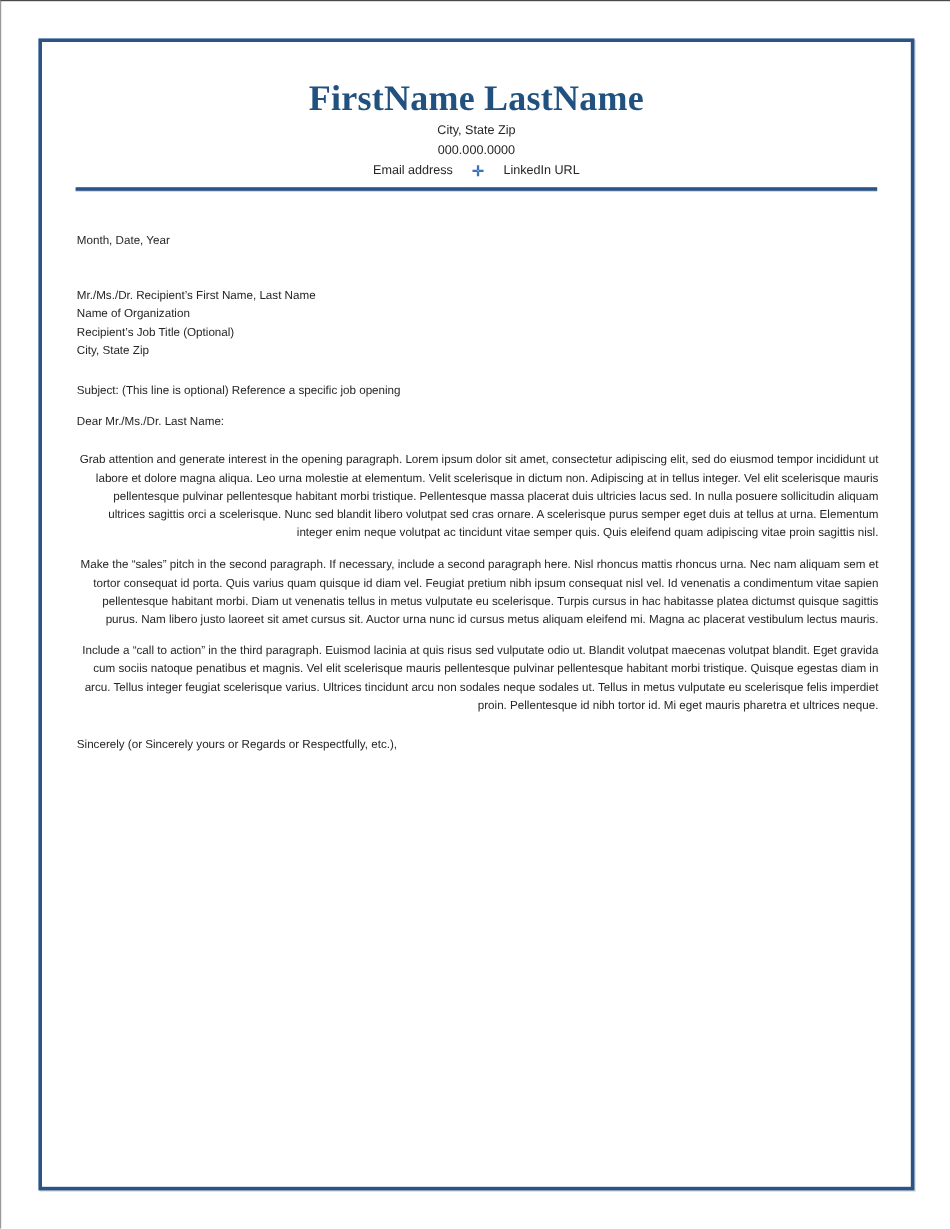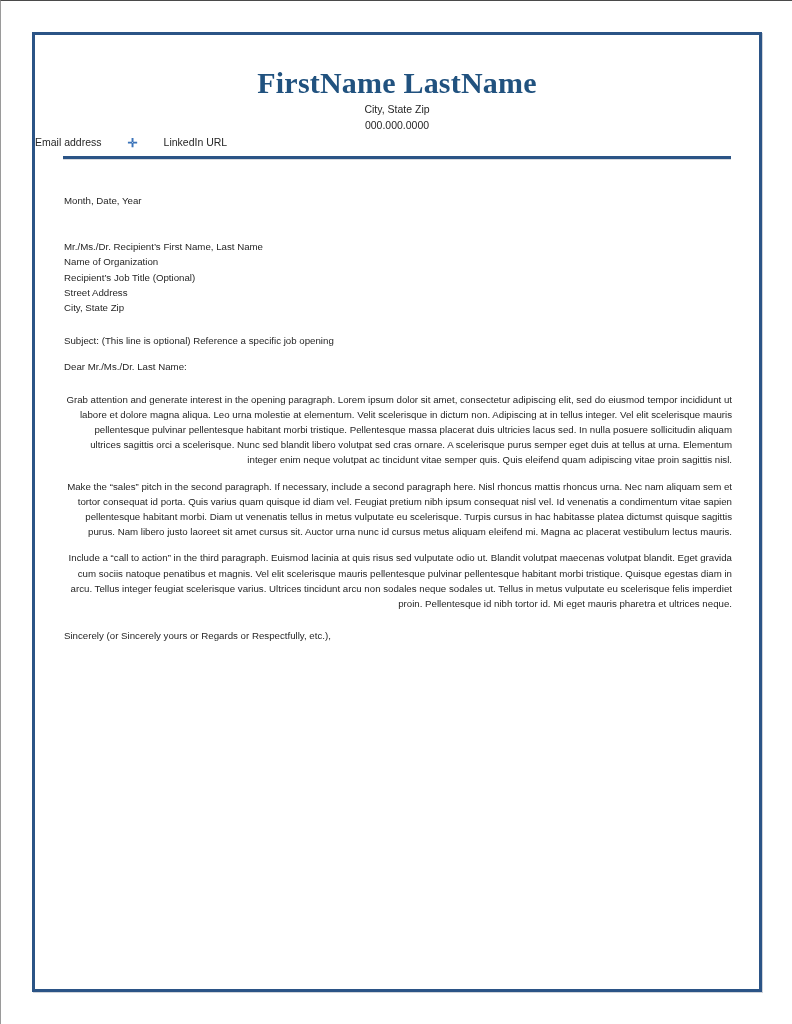--- a/index.html
+++ b/index.html
@@ -56,22 +56,23 @@
     font-size:10.5px;
     line-height:16px;
     color:#262626;
   }
 
   #contact-links {
     font-size:10.5px;
     line-height:16px;
     color:#262626;
     display:flex;
+    justify-content:center;
     align-items:center;
-    gap:26px;
+    gap:16px;
     margin-top:1px;
   }
 
   #link-separator-icon {
     color:#3B73B9;
     font-size:12px;
     font-weight:bold;
     line-height:12px;
     position:relative;
     top:0.5px;
@@ -143,21 +144,20 @@
 
   <div id="body">
 
     <div class="blk">Month, Date, Year</div>
     <div class="gap-date"></div>
 
     <div>
       <div class="addr-line">Mr./Ms./Dr. Recipient’s First Name, Last Name</div>
       <div class="addr-line">Name of Organization</div>
       <div class="addr-line">Recipient’s Job Title (Optional)</div>
-      <div class="addr-line">Street Address</div>
       <div class="addr-line">City, State Zip</div>
     </div>
     <div class="gap-address"></div>
 
     <div class="blk">Subject: (This line is optional) Reference a specific job opening</div>
     <div class="gap-subject"></div>
 
     <div class="blk">Dear Mr./Ms./Dr. Last Name:</div>
     <div class="gap-salutation"></div>
 

